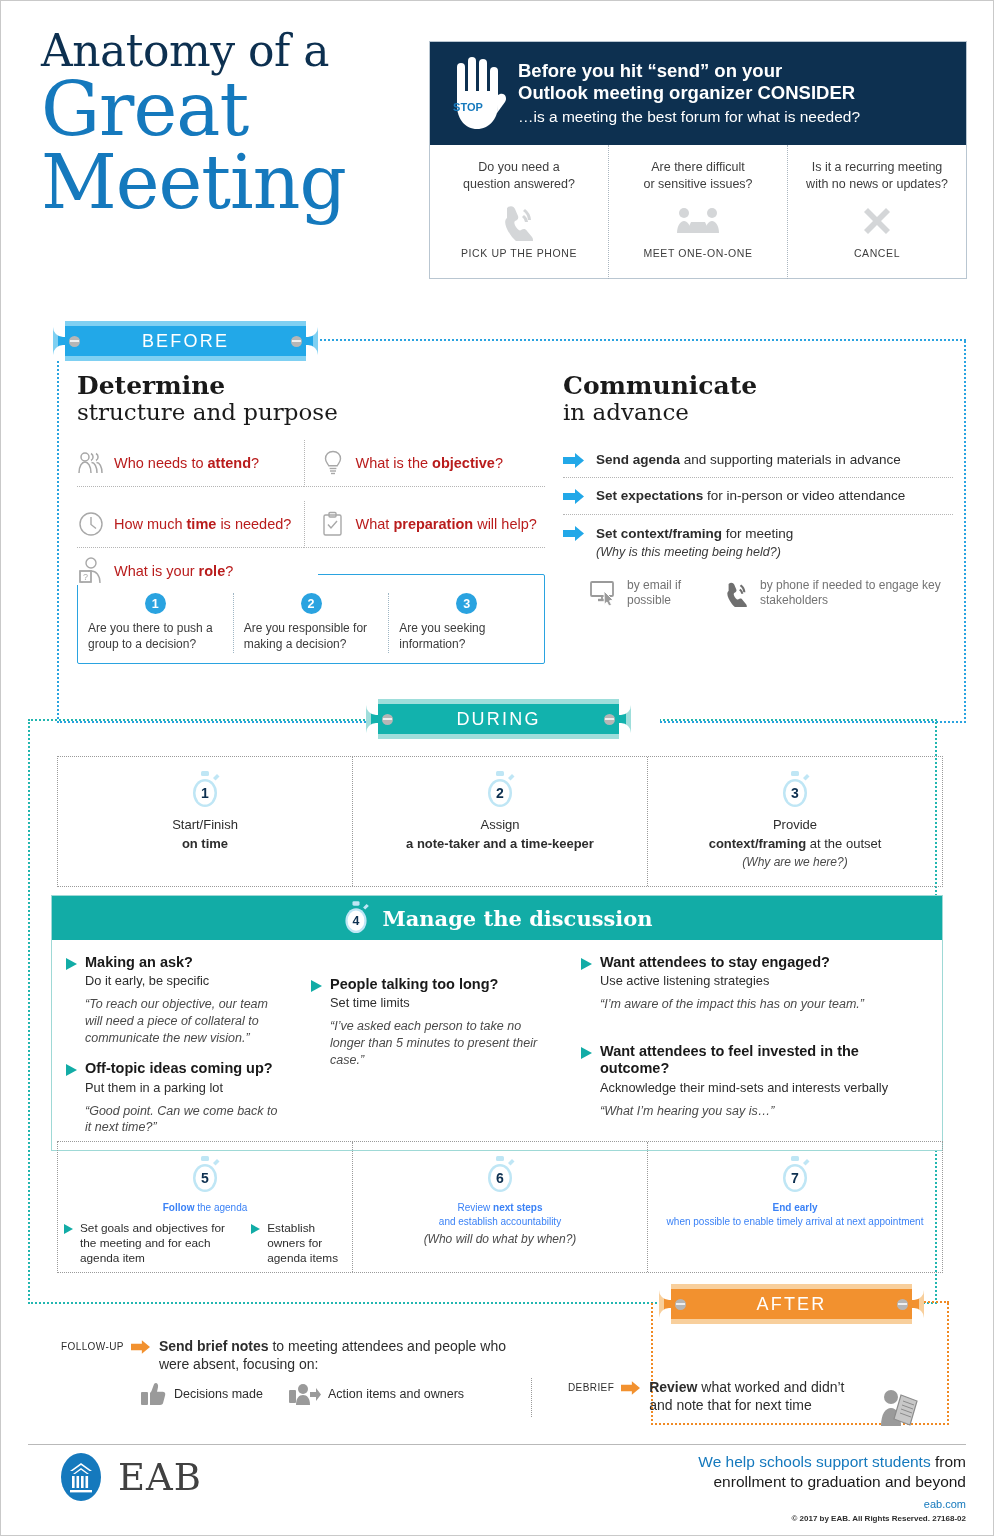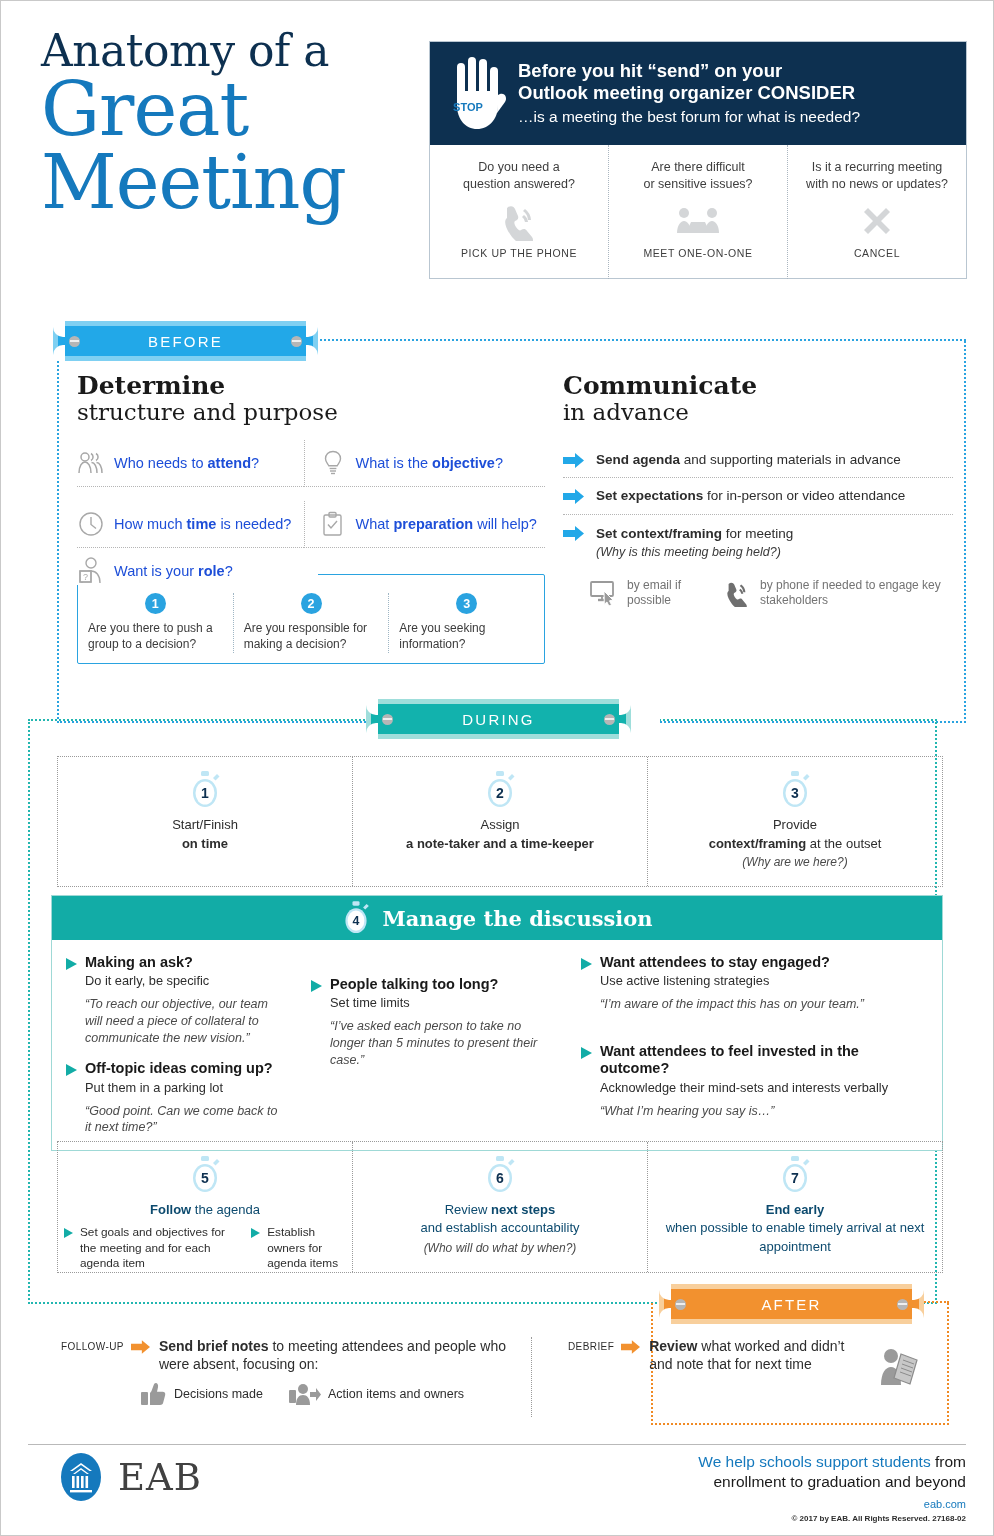--- a/index.html
+++ b/index.html
@@ -48,39 +48,39 @@
   .frame-during .gapmask { position:absolute; top:-4px; left:340px; width:290px; height:8px; background:#fff; }
   .frame-after { position:absolute; left:650px; top:1302px; right:44px; height:122px;
                  border:2px dotted #f08a24; border-top:none; box-sizing:border-box; }
   .frame-after::before { content:""; position:absolute; right:-2px; top:-2px; width:60px; border-top:2px dotted #f08a24; }
 
   
   .ribbon { position:absolute; height:40px; display:flex; align-items:center; justify-content:center; }
   .ribbon .plate { position:absolute; inset:0; border-radius:3px; }
   .ribbon .inner { position:absolute; left:5px; right:5px; top:5px; bottom:5px; border-radius:2px; }
   .ribbon .notch { position:absolute; width:12px; height:16px; background:#fff; }
-  .ribbon .lbl { position:relative; color:#fff; font-size:15px; letter-spacing:2.2px; z-index:3; }
+  .ribbon .lbl { position:relative; color:#fff; font-size:18px; letter-spacing:2.2px; z-index:3; }
   .ribbon .screw { position:absolute; width:11px; height:11px; border-radius:50%;
                    background:#b6b6b6; z-index:3; top:50%; margin-top:-5.5px; }
   .ribbon .screw::after { content:""; position:absolute; left:1px; right:1px; top:4.5px; height:1.6px; background:#efefef; }
 
   #ribbon-before { left:52px; top:320px; width:265px; }
   #ribbon-during { left:365px; top:698px; width:265px; }
   #ribbon-after  { left:658px; top:1283px; width:265px; }
 
   
   .col-head-b { font-family:"DejaVu Serif", serif; font-size:25px; font-weight:bold; color:#1a1a1a; line-height:1.05; }
   .col-head-n { font-family:"DejaVu Serif", serif; font-size:23px; color:#1a1a1a; line-height:1.15; }
 
   .determine { position:absolute; left:76px; top:372px; width:468px; }
   .det-grid { display:flex; margin-top:14px; }
   .det-cell { flex:1 1 0; padding:9px 4px 9px 0; display:flex; align-items:center; gap:9px; min-height:38px; box-sizing:border-box; }
   .det-col-r { border-left:1px dotted #b5b5b5; padding-left:14px !important; }
   .det-row-div { border-bottom:1px dotted #b5b5b5; }
-  .det-txt { font-size:14.5px; color:#1d4ed8; }
+  .det-txt { font-size:14.5px; color:#b91c1c; }
   .det-ic { flex:0 0 28px; width:28px; height:28px; display:flex; align-items:center; justify-content:center; }
 
   .role-wrap { position:absolute; left:76px; top:556px; width:468px; }
   .role-head { display:flex; align-items:center; gap:9px; position:relative; z-index:2; background:#fff; width:235px; padding-right:6px; }
   .role-head .det-txt { font-size:14.5px; }
   .role-box { border:1px solid #2aa3e0; border-radius:2px; margin-top:-11px; padding:18px 0 10px 0; display:flex; }
   .role-col { flex:1 1 0; padding:0 10px; box-sizing:border-box; }
   .role-col + .role-col { border-left:1px dotted #9fb6c4; }
   .role-num { width:21px; height:21px; border-radius:50%; background:#2aa3e0; color:#fff;
               font-size:12.5px; display:flex; align-items:center; justify-content:center; margin:0 auto 7px auto; font-weight:bold; }
@@ -116,32 +116,32 @@
   .mg-item { display:flex; gap:8px; margin-bottom:14px; }
   .tri { flex:0 0 11px; margin-top:4px; }
   .mg-h { font-size:14.5px; font-weight:bold; color:#1a1a1a; line-height:1.2; }
   .mg-s { font-size:12.8px; color:#2d2d2d; margin-top:2px; line-height:1.25; }
   .mg-q { font-size:12.5px; color:#4a4a4a; font-style:italic; margin-top:7px; line-height:1.33; }
 
   .during-bot { position:absolute; left:56px; top:1140px; right:50px; height:132px;
                 border:1px dotted #9a9a9a; box-sizing:border-box; display:flex; }
   .db-col { flex:1 1 0; display:flex; flex-direction:column; align-items:center; padding-top:14px; box-sizing:border-box; }
   .db-col + .db-col { border-left:1px dotted #9a9a9a; }
-  .db-t { font-size:13px; color:#0c4a6e; text-align:center; line-height:1.42; margin-top:7px; }
+  .db-t { font-size:10px; color:#3b82f6; text-align:center; line-height:1.42; margin-top:7px; }
   .db-i { font-size:12px; color:#4a4a4a; font-style:italic; text-align:center; margin-top:3px; }
   .db-sub { display:flex; gap:12px; margin-top:6px; padding:0 6px; }
   .db-subitem { display:flex; gap:5px; }
   .db-subitem .tri { margin-top:3px; }
   .db-subtxt { font-size:11.8px; color:#2d2d2d; line-height:1.28; }
 
   
   .after-body { position:absolute; left:60px; top:1336px; right:52px; height:80px; display:flex; }
   .af-col { box-sizing:border-box; }
   .af-col.left { flex:0 0 470px; padding-right:18px; }
-  .af-col.right { flex:1 1 auto; border-left:1px dotted #9a9a9a; padding-left:36px; }
+  .af-col.right { flex:1 1 auto; border-left:1px dotted #9a9a9a; padding-left:36px;margin-top:41px; }
   .af-row { display:flex; align-items:flex-start; gap:7px; }
   .af-tag { font-size:10px; color:#2d2d2d; letter-spacing:0.4px; margin-top:4px; white-space:nowrap; }
   .af-txt { font-size:14px; color:#2d2d2d; line-height:1.32; }
   .af-icons { display:flex; gap:26px; margin-top:8px; padding-left:80px; }
   .af-ic-item { display:flex; align-items:center; gap:7px; }
   .af-ic-t { font-size:12.5px; color:#2d2d2d; }
 
   
   .footer-rule { position:absolute; left:27px; right:27px; top:1443px; border-top:1px solid #b9b9b9; }
   .footer { position:absolute; left:27px; right:27px; top:1443px; height:66px; display:flex; align-items:center; }
@@ -309,21 +309,21 @@
     <div class="role-head">
       <span class="det-ic">
         <svg width="26" height="28" viewBox="0 0 26 28" fill="none" stroke="#a8a8a8" stroke-width="1.4">
           <circle cx="13" cy="6" r="5"></circle>
           <path d="M4 26 c0 -8 4 -12 9 -12 c5 0 9 4 9 12"></path>
           <rect x="2" y="14" width="11" height="11" fill="#ffffff"></rect>
           <rect x="2" y="14" width="11" height="11"></rect>
           <text x="7.5" y="22.5" font-family="Liberation Sans, sans-serif" font-size="9" fill="#a8a8a8" stroke="none" text-anchor="middle">?</text>
         </svg>
       </span>
-      <span class="det-txt"><span>Want is your </span><b>role</b><span>?</span></span>
+      <span class="det-txt"><span>What is your </span><b>role</b><span>?</span></span>
     </div>
     <div class="role-box">
       <div class="role-col">
         <div class="role-num">1</div>
         <div class="role-txt">Are you there to push a group to a decision?</div>
       </div>
       <div class="role-col">
         <div class="role-num">2</div>
         <div class="role-txt">Are you responsible for making a decision?</div>
       </div>

